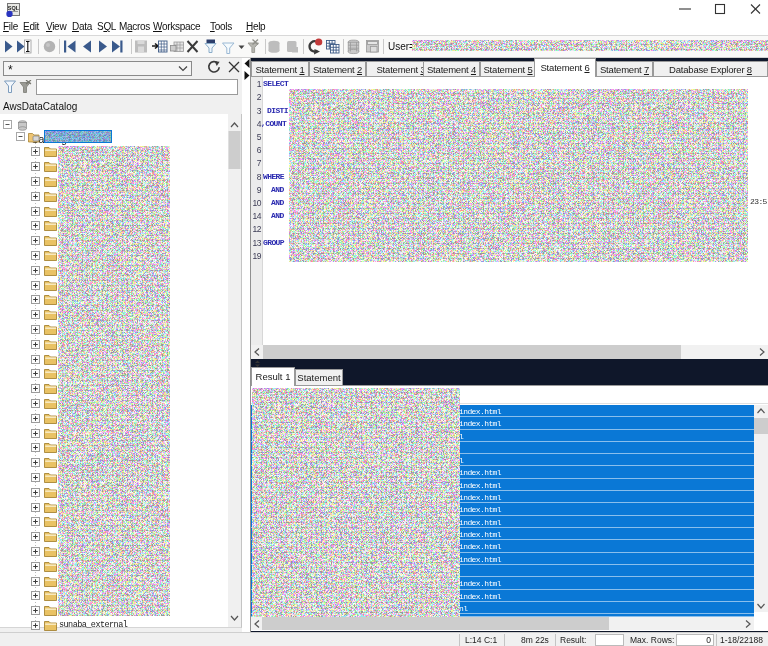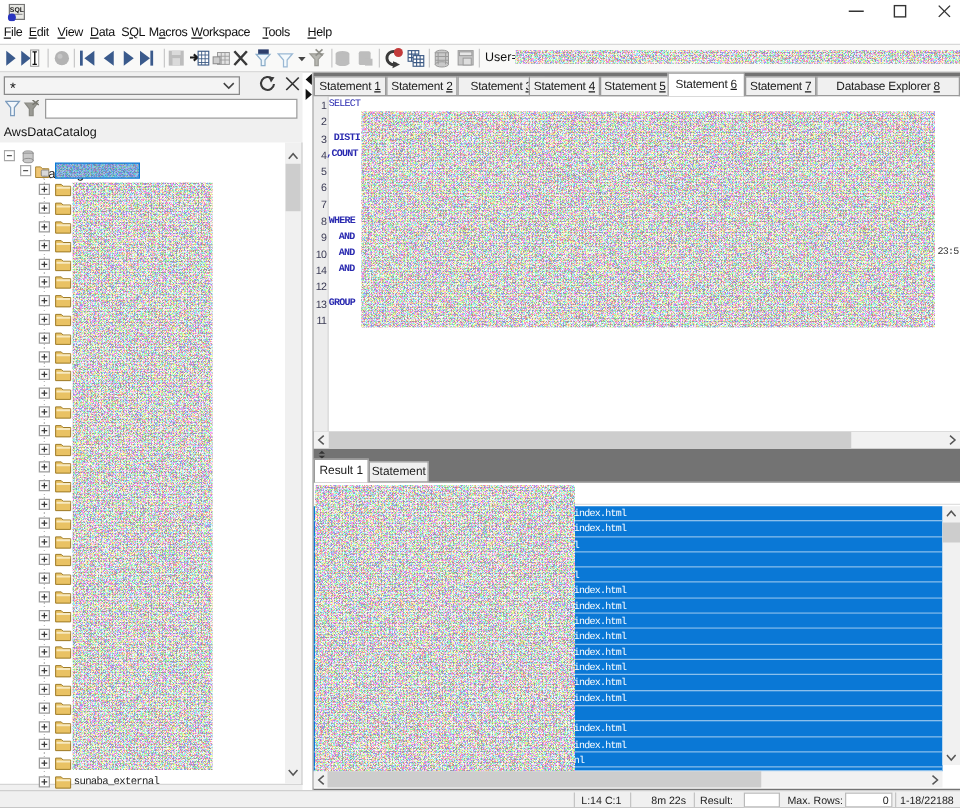--- a/index.html
+++ b/index.html
@@ -376,21 +376,21 @@
 <path d="M3 13 L6.5 9 L10 13" fill="none" stroke="#555" stroke-width="1.2"></path>
 <rect x="0.5" y="17" width="12" height="38" fill="#cdcdcd"></rect>
 <path d="M3 502 L6.5 506 L10 502" fill="none" stroke="#555" stroke-width="1.2"></path>
     </svg>
 </div>
 <svg class="ab" style="left:243px;top:58px" width="8" height="24">
 <path d="M6.5 1 L1.5 5.5 L6.5 10 Z" fill="#111"></path>
 <path d="M1.5 13 L6.5 17.5 L1.5 22 Z" fill="#111"></path>
   </svg>
 <div class="ab" style="left:250px;top:58px;width:1px;height:574px;background:#909090"></div>
-<div class="ab" style="left:251px;top:58px;width:517px;height:574px;background:#737373">
+<div class="ab" style="left:251px;top:58px;width:517px;height:574px;background:#0f172a">
 <div class="tab" style="left:0px;top:3px;width:58px;height:16px;font-size:9.5px;letter-spacing:-0.2px;padding-top:2px">Statement <u>1</u></div>
 <div class="tab" style="left:58px;top:3px;width:57px;height:16px;font-size:9.5px;letter-spacing:-0.2px;padding-top:2px">Statement <u>2</u></div>
 <div class="tab" style="left:115px;top:3px;width:70px;height:16px;font-size:9.5px;letter-spacing:-0.2px;padding-top:2px">Statement <u>3</u></div>
 <div class="tab" style="left:172px;top:3px;width:57px;height:28px;font-size:9.5px;letter-spacing:-0.2px;padding-top:2px">Statement <u>4</u></div>
 <div class="tab" style="left:229px;top:3px;width:56px;height:16px;font-size:9.5px;letter-spacing:-0.2px;padding-top:2px">Statement <u>5</u></div>
 <div class="tab" style="left:283px;top:0;width:62px;height:19px;background:#fff;z-index:3;font-size:9.5px;letter-spacing:-0.2px;padding-top:3px">Statement <u>6</u></div>
 <div class="tab" style="left:345px;top:3px;width:57px;height:16px;font-size:9.5px;letter-spacing:-0.2px;padding-top:2px">Statement <u>7</u></div>
 <div class="tab" style="left:402px;top:3px;width:115px;height:32px;font-size:9.5px;letter-spacing:-0.2px;padding-top:2px">Database Explorer <u>8</u></div>
 <div class="ab" style="left:0;top:18px;width:517px;height:1px;background:#9a9a9a;z-index:2"></div>
 <div class="ab" style="left:0;top:19px;width:517px;height:268px;background:#fff;z-index:1">
@@ -401,22 +401,22 @@
 <div class="ab" style="left:0;top:41.8px;width:10px;font-size:8.5px;letter-spacing:-0.5px;color:#3c3c55;text-align:right">4</div>
 <div class="ab" style="left:0;top:55.0px;width:10px;font-size:8.5px;letter-spacing:-0.5px;color:#3c3c55;text-align:right">5</div>
 <div class="ab" style="left:0;top:68.2px;width:10px;font-size:8.5px;letter-spacing:-0.5px;color:#3c3c55;text-align:right">6</div>
 <div class="ab" style="left:0;top:81.4px;width:10px;font-size:8.5px;letter-spacing:-0.5px;color:#3c3c55;text-align:right">7</div>
 <div class="ab" style="left:0;top:94.6px;width:10px;font-size:8.5px;letter-spacing:-0.5px;color:#3c3c55;text-align:right">8</div>
 <div class="ab" style="left:0;top:107.8px;width:10px;font-size:8.5px;letter-spacing:-0.5px;color:#3c3c55;text-align:right">9</div>
 <div class="ab" style="left:0;top:121.0px;width:10px;font-size:8.5px;letter-spacing:-0.5px;color:#3c3c55;text-align:right">10</div>
 <div class="ab" style="left:0;top:134.2px;width:10px;font-size:8.5px;letter-spacing:-0.5px;color:#3c3c55;text-align:right">14</div>
 <div class="ab" style="left:0;top:147.4px;width:10px;font-size:8.5px;letter-spacing:-0.5px;color:#3c3c55;text-align:right">12</div>
 <div class="ab" style="left:0;top:160.6px;width:10px;font-size:8.5px;letter-spacing:-0.5px;color:#3c3c55;text-align:right">13</div>
-<div class="ab" style="left:0;top:173.8px;width:10px;font-size:8.5px;letter-spacing:-0.5px;color:#3c3c55;text-align:right">11</div>
-<div class="ab mono" style="left:12px;top:2.2px;font-size:8px;letter-spacing:-0.6px;color:#2a2ab0;font-weight:normal">SELECT</div>
+<div class="ab" style="left:0;top:173.8px;width:10px;font-size:8.5px;letter-spacing:-0.5px;color:#3c3c55;text-align:right">19</div>
+<div class="ab mono" style="left:12px;top:2.2px;font-size:8px;letter-spacing:-0.6px;color:#2a2ab0;font-weight:bold">SELECT</div>
 <div class="ab mono" style="left:16px;top:28.6px;font-size:8px;letter-spacing:-0.6px;color:#2a2ab0;font-weight:bold">DISTI</div>
 <div class="ab mono" style="left:10px;top:41.8px;font-size:8px;letter-spacing:-0.6px;color:#2a2ab0;font-weight:bold">,COUNT</div>
 <div class="ab mono" style="left:12px;top:94.6px;font-size:8px;letter-spacing:-0.6px;color:#2a2ab0;font-weight:bold">WHERE</div>
 <div class="ab mono" style="left:20px;top:107.8px;font-size:8px;letter-spacing:-0.6px;color:#2a2ab0;font-weight:bold">AND</div>
 <div class="ab mono" style="left:20px;top:121.0px;font-size:8px;letter-spacing:-0.6px;color:#2a2ab0;font-weight:bold">AND</div>
 <div class="ab mono" style="left:20px;top:134.2px;font-size:8px;letter-spacing:-0.6px;color:#2a2ab0;font-weight:bold">AND</div>
 <div class="ab mono" style="left:12px;top:160.6px;font-size:8px;letter-spacing:-0.6px;color:#2a2ab0;font-weight:bold">GROUP</div>
 <div class="ab mono" style="left:499px;top:120px;font-size:8px;letter-spacing:-0.6px;color:#333">23:5</div>
 <svg class="noise" style="left:38px;top:12px" width="459" height="173">
         <rect width="459" height="173" filter="url(#nz)"></rect>

